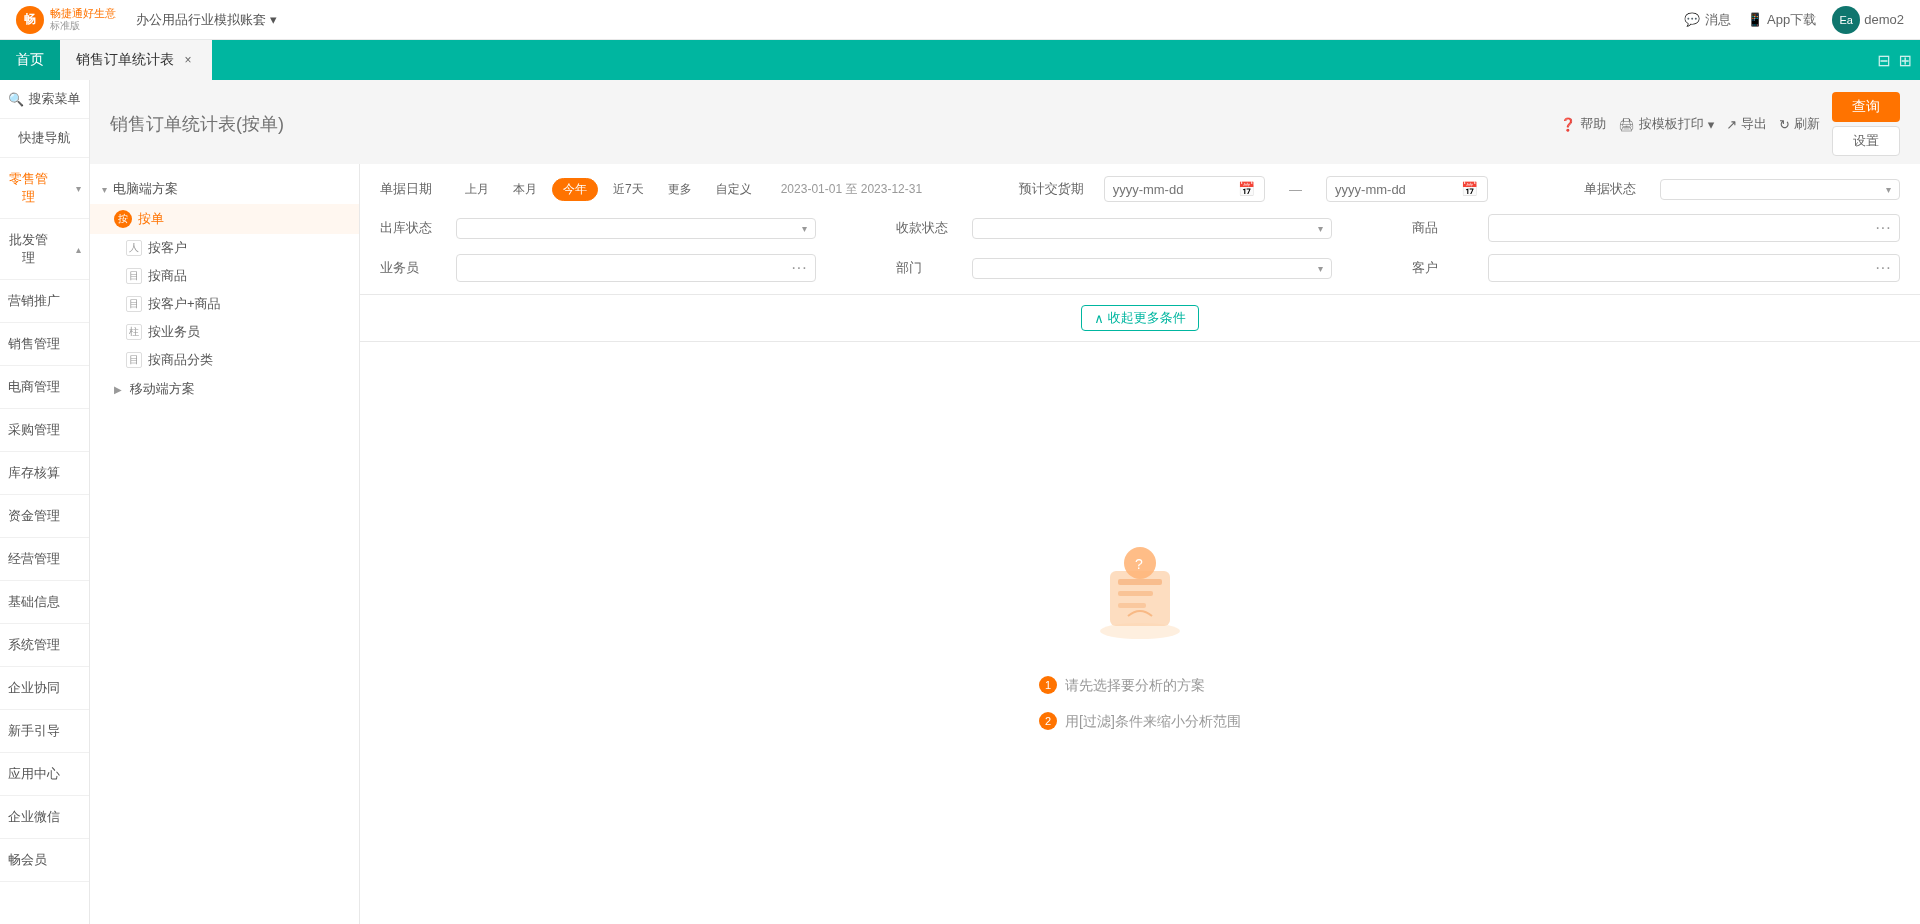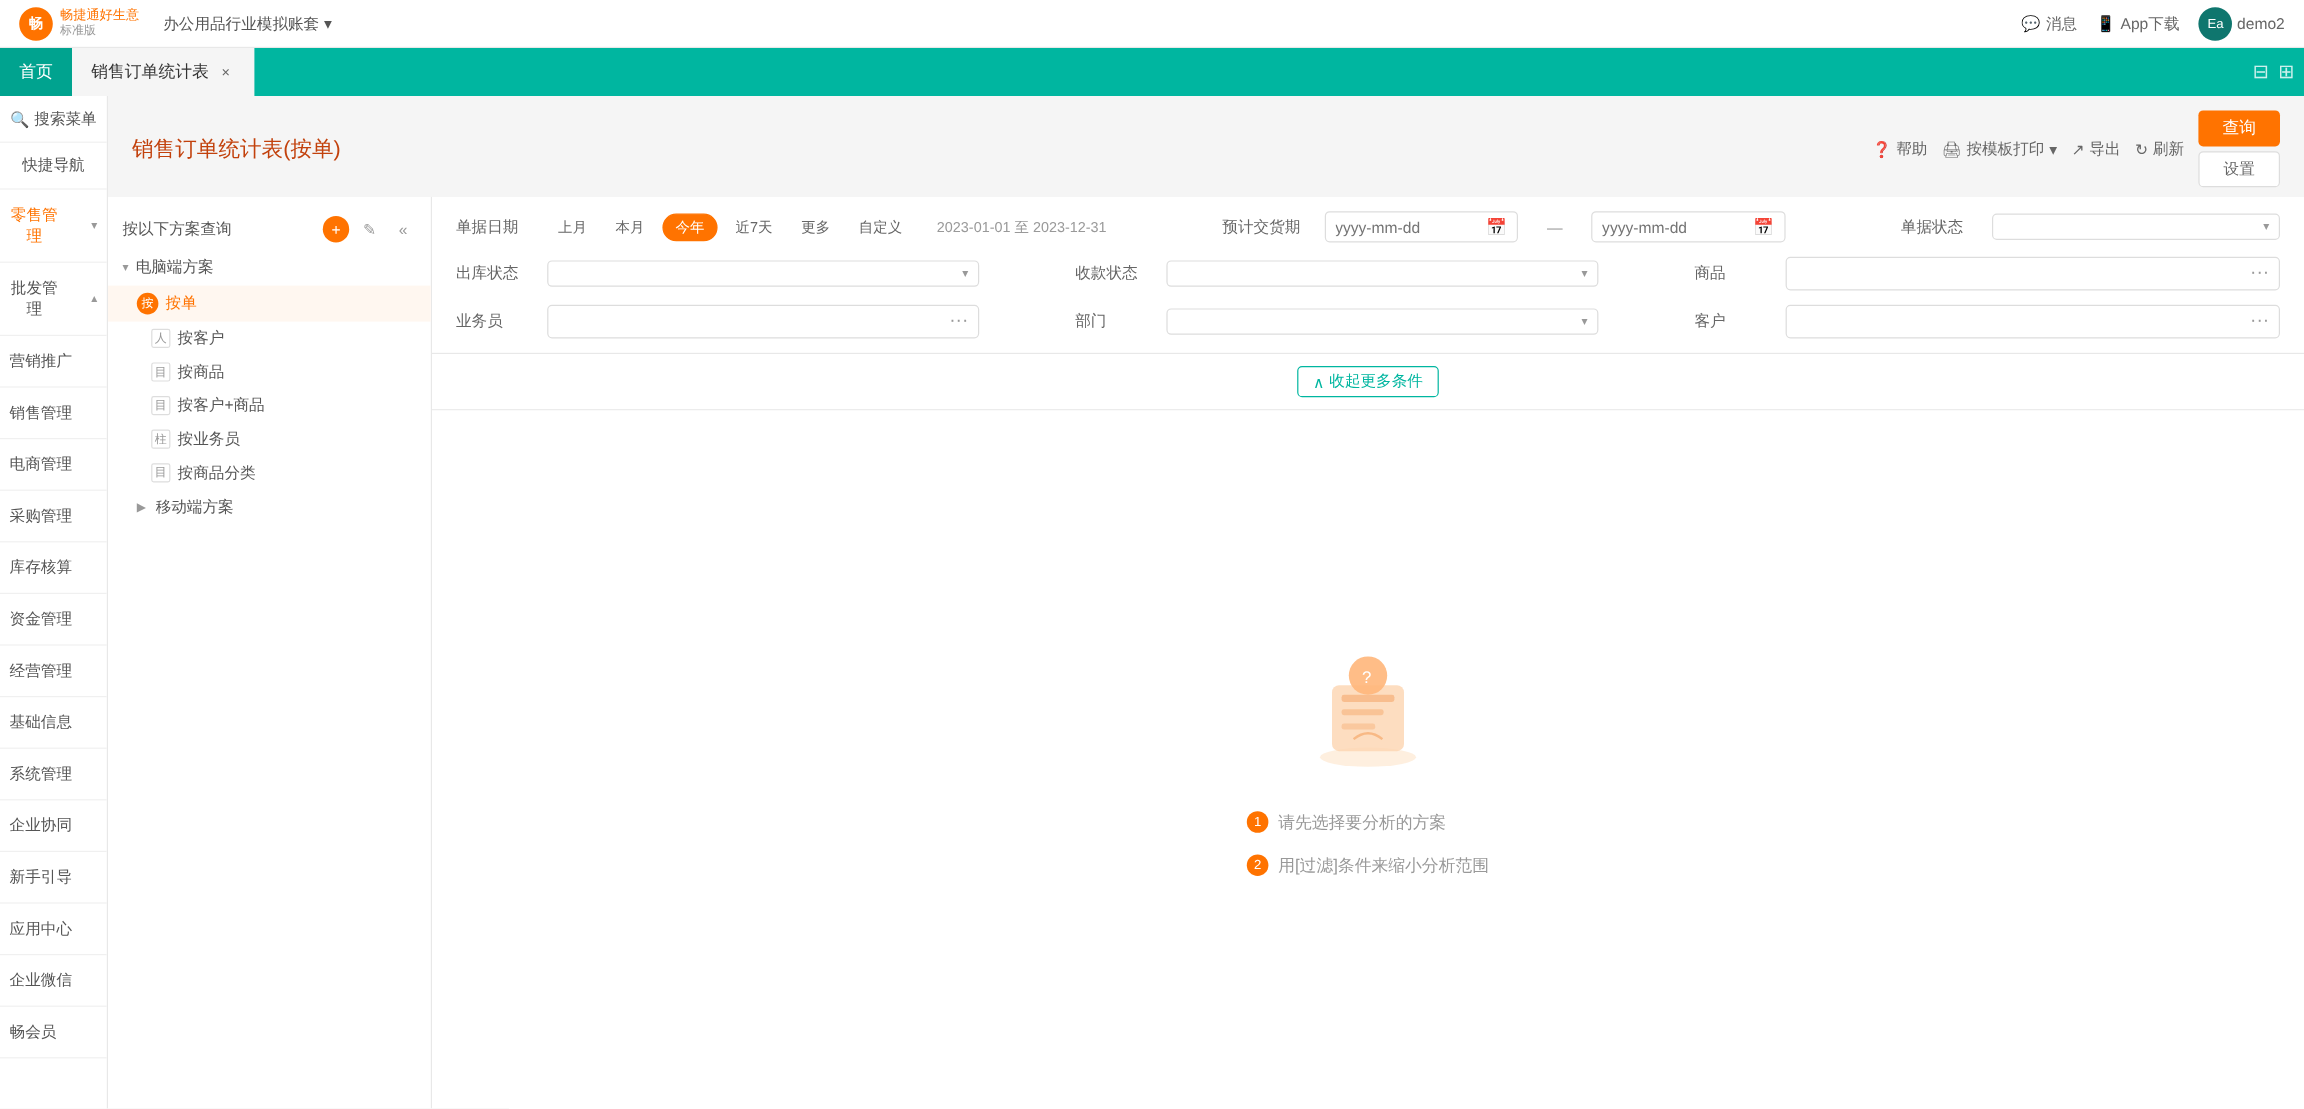--- a/index.html
+++ b/index.html
@@ -34,21 +34,21 @@
     .sidebar-item.active { color: #ff7300; }
     .sidebar-item .arrow { font-size: 10px; color: #999; }
     .sidebar-search { padding: 10px 8px; display: flex; align-items: center; justify-content: center; cursor: pointer; color: #555; font-size: 13px; border-bottom: 1px solid #f0f0f0; }
     .sidebar-shortcut { padding: 10px 8px; display: flex; align-items: flex-start; justify-content: center; cursor: pointer; color: #555; font-size: 13px; border-bottom: 1px solid #f0f0f0; }
 
     
     .content-area { flex: 1; display: flex; flex-direction: column; overflow: hidden; background: #f5f5f5; }
 
     
     .page-header { padding: 12px 20px 8px; background: #f5f5f5; display: flex; align-items: center; justify-content: space-between; flex-shrink: 0; }
-    .page-title { font-size: 18px; font-weight: 500; color: #c2410c; }
+    .page-title { font-size: 18px; font-weight: 500; color: #737373; }
     .page-actions { display: flex; align-items: center; gap: 12px; }
     .page-action-btn { display: flex; align-items: center; gap: 4px; color: #666; cursor: pointer; font-size: 13px; }
     .query-btn { background: #ff7300; color: white; border: none; padding: 6px 20px; border-radius: 4px; cursor: pointer; font-size: 14px; }
     .settings-btn { background: white; color: #666; border: 1px solid #ddd; padding: 5px 16px; border-radius: 4px; cursor: pointer; font-size: 13px; }
 
     
     .content-body { display: flex; flex: 1; overflow: hidden; }
     .left-panel { width: 270px; background: white; border-right: 1px solid #e8e8e8; flex-shrink: 0; padding: 10px 0; }
     .left-panel-header { display: flex; align-items: center; justify-content: space-between; padding: 6px 12px; font-size: 13px; color: #555; }
     .left-panel-header .panel-actions { display: flex; gap: 6px; }
@@ -229,28 +229,20 @@
         <div style="display:flex;flex-direction:column;gap:4px;">
           <button class="query-btn">查询</button>
           <button class="settings-btn">设置</button>
         </div>
       </div>
     </div>
 
     <div class="content-body">
 
       <div class="left-panel">
-        <div class="left-panel-header">
-          <span style="font-size:13px;color:#555;">按以下方案查询</span>
-          <div class="panel-actions">
-            <div class="panel-action-icon" style="background:#ff7300;color:white;border-radius:50%;">+</div>
-            <div class="panel-action-icon">✎</div>
-            <div class="panel-action-icon">«</div>
-          </div>
-        </div>
 
         <div class="tree-parent">
           <span class="expand-icon">▾</span>
           <span>电脑端方案</span>
         </div>
 
         <div class="tree-item active">
           <div class="tree-icon" style="font-size:10px;">按</div>
           <span>按单</span>
         </div>

